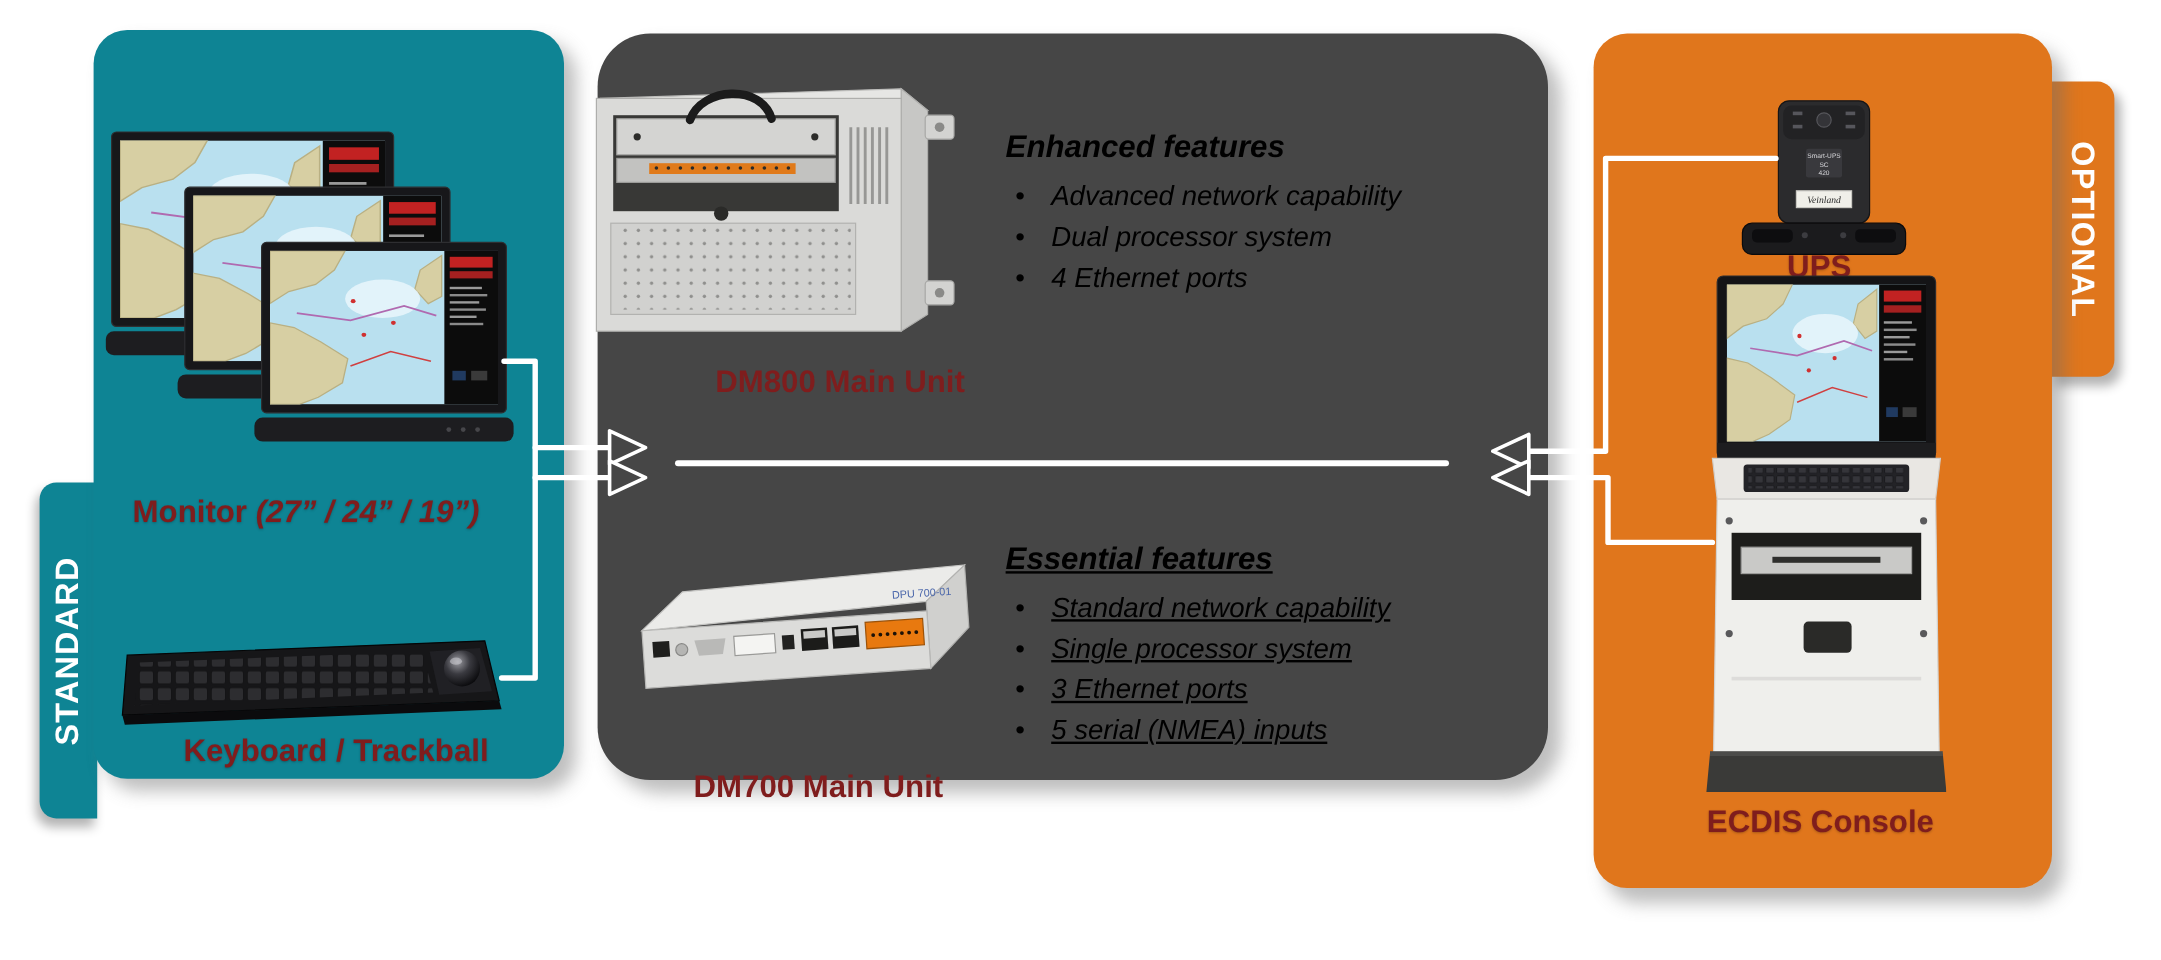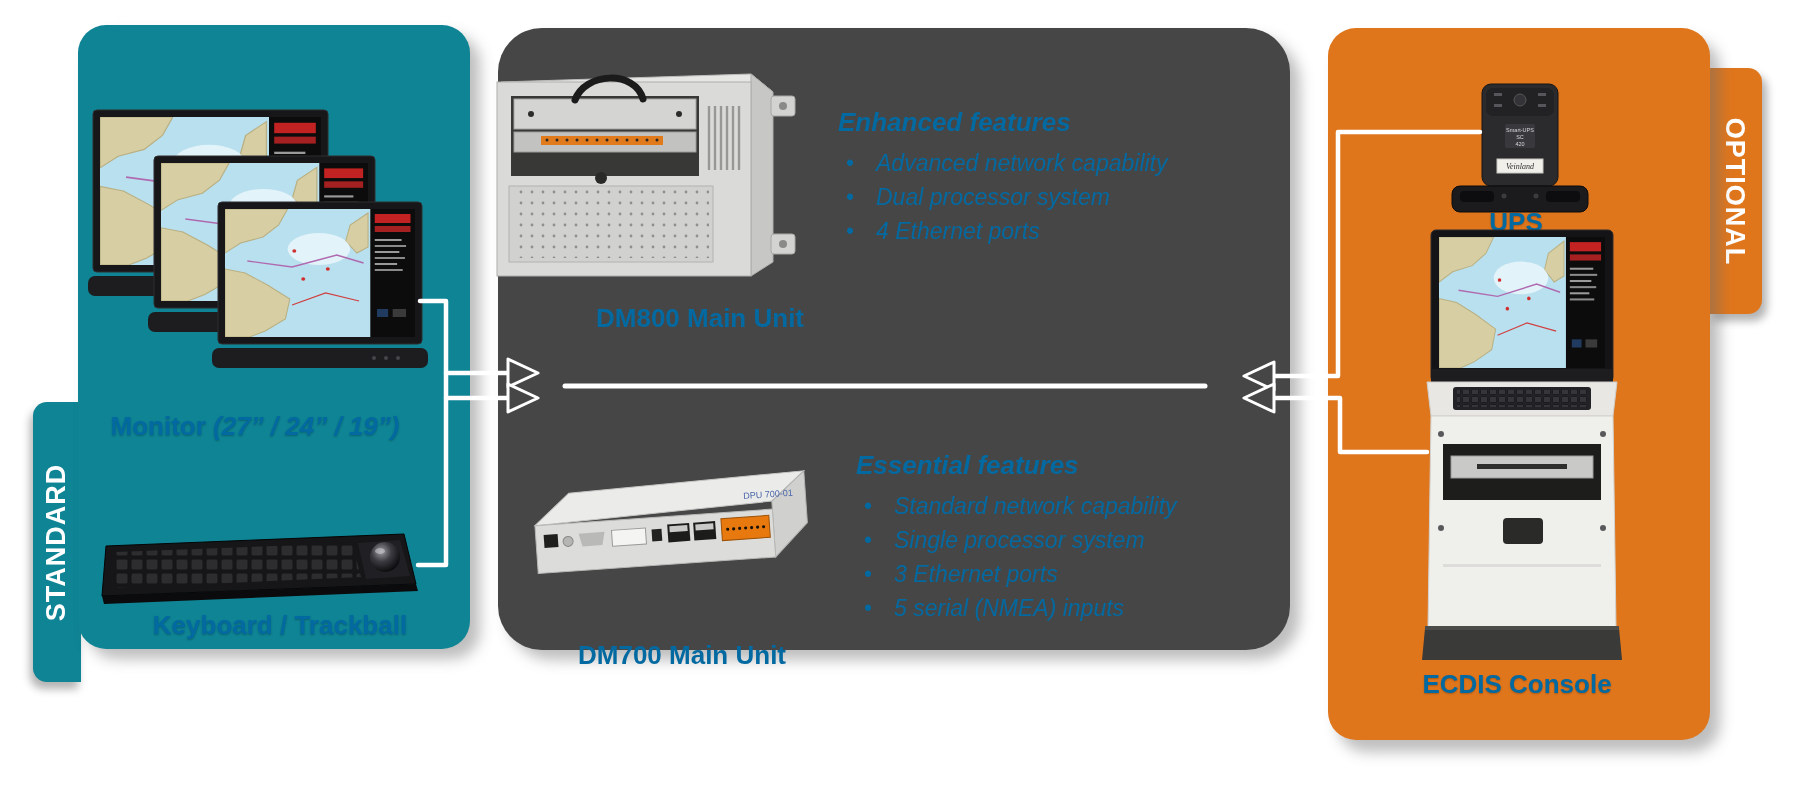--- a/index.html
+++ b/index.html
@@ -18,38 +18,38 @@
   .tab-standard{left:33px;top:402px;width:48px;height:280px;background:#0e8494;
                 border-radius:14px 0 0 14px;box-shadow:-3px 7px 9px rgba(0,0,0,.3);}
   .tab-optional{left:1708px;top:68px;width:54px;height:246px;background:#e0761c;
                 border-radius:0 14px 14px 0;box-shadow:5px 7px 9px rgba(0,0,0,.3);}
   .vwrap{position:absolute;inset:0;display:flex;align-items:center;justify-content:center;}
   .vwrap span{white-space:nowrap;color:#fff;font-weight:bold;font-size:27px;letter-spacing:1px;}
   .tab-standard .vwrap span{transform:rotate(-90deg);}
   .tab-optional .vwrap span{transform:rotate(90deg);}
 
   
-  .plabel{position:absolute;z-index:3;color:#0369a1;font-weight:bold;font-size:26px;
+  .plabel{position:absolute;z-index:3;color:#7f1d1d;font-weight:bold;font-size:26px;
           text-align:center;text-shadow:0 1px 2px rgba(0,0,0,.25);}
   .lbl-monitor{left:105px;top:411px;width:300px;}
   .lbl-monitor .sizes{font-style:italic;}
   .lbl-keyboard{left:115px;top:610px;width:330px;}
   .lbl-dm800{left:540px;top:303px;width:320px;text-shadow:none;}
   .lbl-dm700{left:532px;top:640px;width:300px;text-shadow:none;}
   .lbl-ups{left:1456px;top:207px;width:120px;}
   .lbl-console{left:1412px;top:669px;width:210px;}
 
   
-  .features{position:absolute;z-index:3;color:#0369a1;width:350px;}
+  .features{position:absolute;z-index:3;color:#000000;width:350px;}
   .features .f-title{font-size:26px;font-weight:bold;font-style:italic;line-height:32px;}
   .features ul{list-style:none;margin:8px 0 0 0;padding:0;}
   .features li{font-size:23px;font-style:italic;line-height:34px;padding-left:38px;position:relative;}
   .features li::before{content:"\2022";position:absolute;left:8px;font-style:normal;}
   .feat-dm800{left:838px;top:106px;}
-  .feat-dm700{left:856px;top:449px;}
+  .feat-dm700{left:838px;top:449px;text-decoration:underline;}
 
   
   .dev{position:absolute;z-index:3;}
   .dev svg{display:block;}
   .dev-monitors{left:88px;top:106px;}
   .dev-keyboard{left:100px;top:530px;}
   .dev-dm800{left:483px;top:66px;}
   .dev-dm700{left:524px;top:446px;}
   .dev-ups{left:1450px;top:82px;}
   .dev-console{left:1417px;top:228px;}

